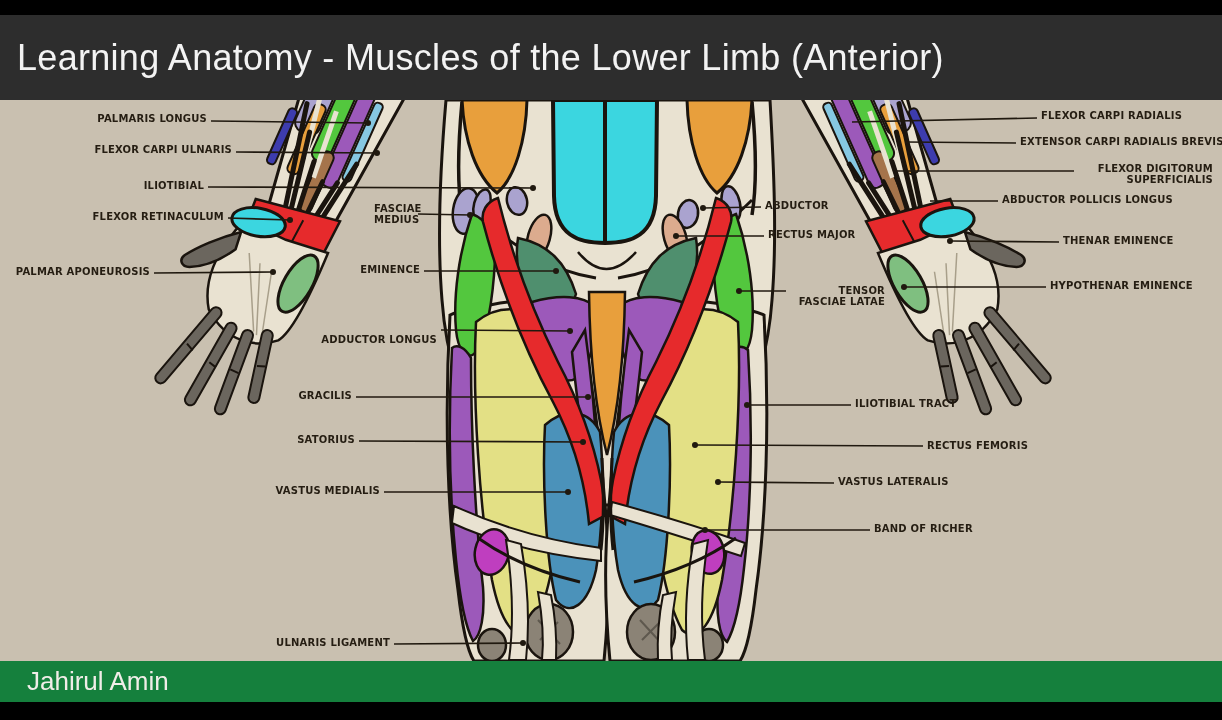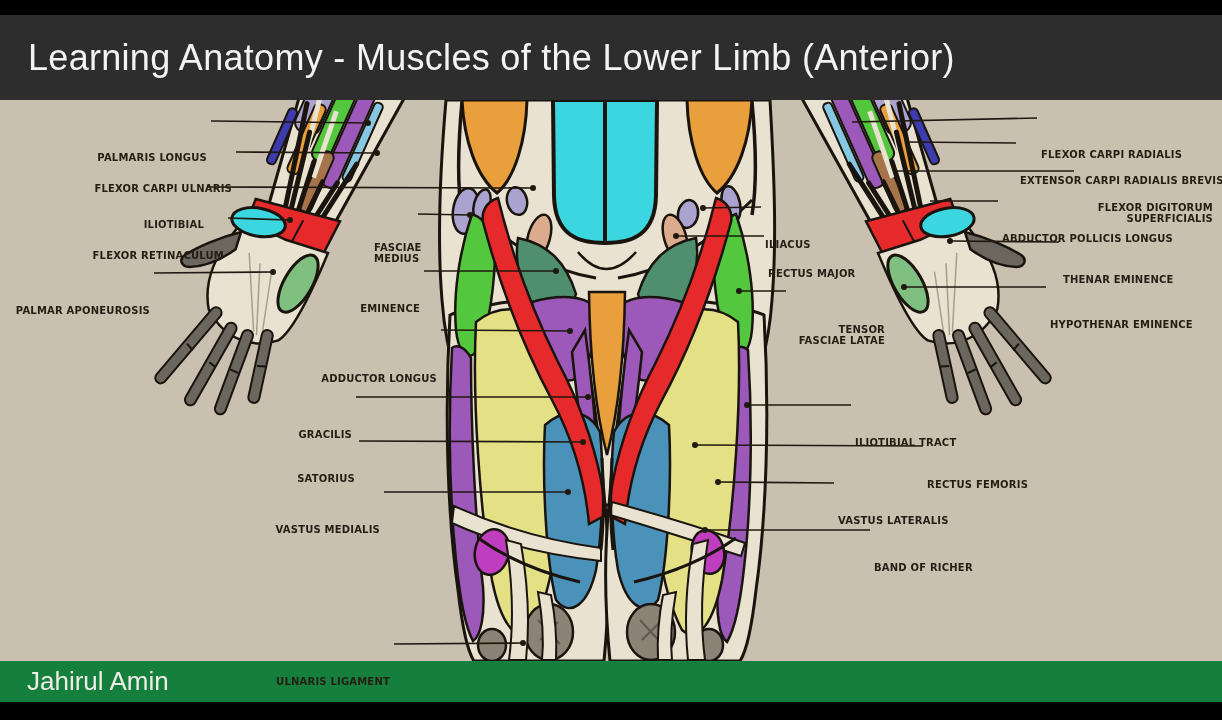--- a/index.html
+++ b/index.html
@@ -1,28 +1,28 @@
 <!DOCTYPE html>
 <html><head>
 <meta charset="utf-8">
 <style>
   html,body{margin:0;padding:0;background:#000;}
   .stage{position:relative;width:1222px;height:720px;background:#000;overflow:hidden;
          font-family:"Liberation Sans",sans-serif;}
   .bar-top{position:absolute;left:0;top:0;width:1222px;height:15px;background:#000;}
   .title-bar{position:absolute;left:0;top:15px;width:1222px;height:85px;background:#2d2d2d;}
-  .title-bar .t{display:block;padding-left:28px;line-height:85px;font-size:36px;
+  .title-bar .t{display:block;padding-left:17px;line-height:85px;font-size:36px;
                 color:#f3f3f3;font-weight:400;letter-spacing:0.3px;}
   .content{position:absolute;left:0;top:100px;width:1222px;height:561px;background:#c9c0b0;}
   .content svg{position:absolute;left:0;top:0;}
   .bottom-bar{position:absolute;left:0;top:661px;width:1222px;height:41px;background:#15803d;}
   .bottom-bar .c{display:block;padding-left:27px;line-height:41px;font-size:26px;color:#f0ede8;}
   .bar-bottom{position:absolute;left:0;top:702px;width:1222px;height:18px;background:#000;}
   .lbl{position:absolute;font-family:"DejaVu Sans",sans-serif;font-weight:700;font-size:10px;
-       line-height:11px;color:#251d12;white-space:nowrap;letter-spacing:0.2px;z-index:5;margin-top:39px;}
+       line-height:11px;color:#251d12;white-space:nowrap;letter-spacing:0.2px;z-index:5;}
   .lbl.ra{text-align:right;}
   .lbl.wrap{white-space:normal;}
   .lbl.ctr{text-align:right;}
 </style>
 </head>
 <body>
 
 <div class="stage">
 
   <div class="bar-top"></div>
@@ -234,21 +234,21 @@
   <div class="lbl ra" style="right:867px;top:434px">SATORIUS</div>
   <div class="lbl ra" style="right:842px;top:485px">VASTUS MEDIALIS</div>
   <div class="lbl ra" style="right:832px;top:637px">ULNARIS LIGAMENT</div>
 
   <div class="lbl" style="left:1041px;top:110px">FLEXOR CARPI RADIALIS</div>
   <div class="lbl" style="left:1020px;top:136px">EXTENSOR CARPI RADIALIS BREVIS</div>
   <div class="lbl wrap ctr" style="left:1078px;top:163px;width:135px">FLEXOR DIGITORUM SUPERFICIALIS</div>
   <div class="lbl" style="left:1002px;top:194px">ABDUCTOR POLLICIS LONGUS</div>
   <div class="lbl" style="left:1063px;top:235px">THENAR EMINENCE</div>
   <div class="lbl" style="left:1050px;top:280px">HYPOTHENAR EMINENCE</div>
-  <div class="lbl" style="left:765px;top:200px">ILIACUS</div>
+  <div class="lbl" style="left:765px;top:200px">ABDUCTOR</div>
   <div class="lbl" style="left:768px;top:229px">RECTUS MAJOR</div>
   <div class="lbl wrap ctr" style="left:790px;top:285px;width:95px">TENSOR FASCIAE LATAE</div>
   <div class="lbl" style="left:855px;top:398px">ILIOTIBIAL TRACT</div>
   <div class="lbl" style="left:927px;top:440px">RECTUS FEMORIS</div>
   <div class="lbl" style="left:838px;top:476px">VASTUS LATERALIS</div>
   <div class="lbl" style="left:874px;top:523px">BAND OF RICHER</div>
 
   <div class="bottom-bar">
     <span class="c">Jahirul Amin</span>
   </div>

